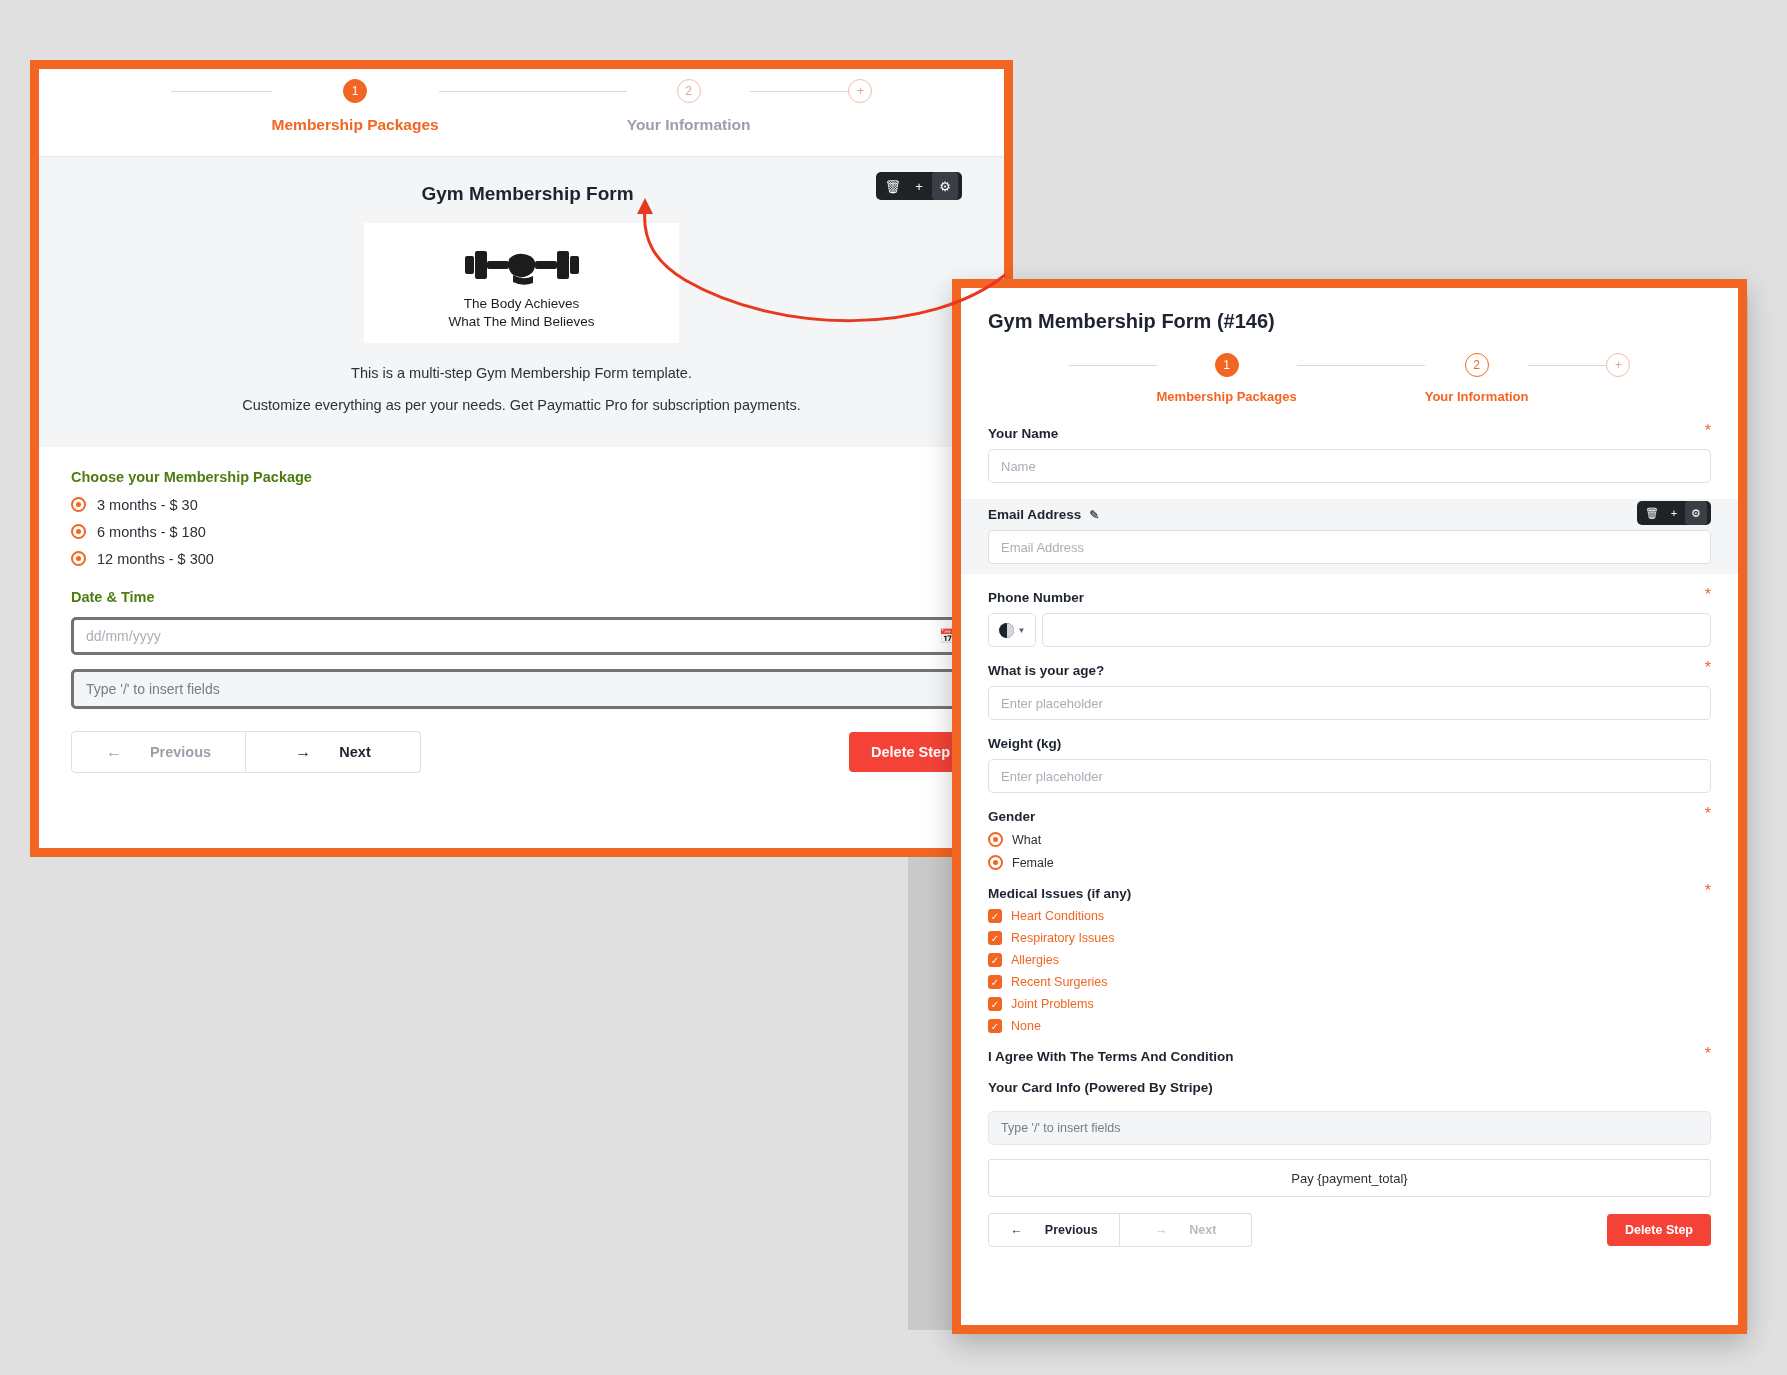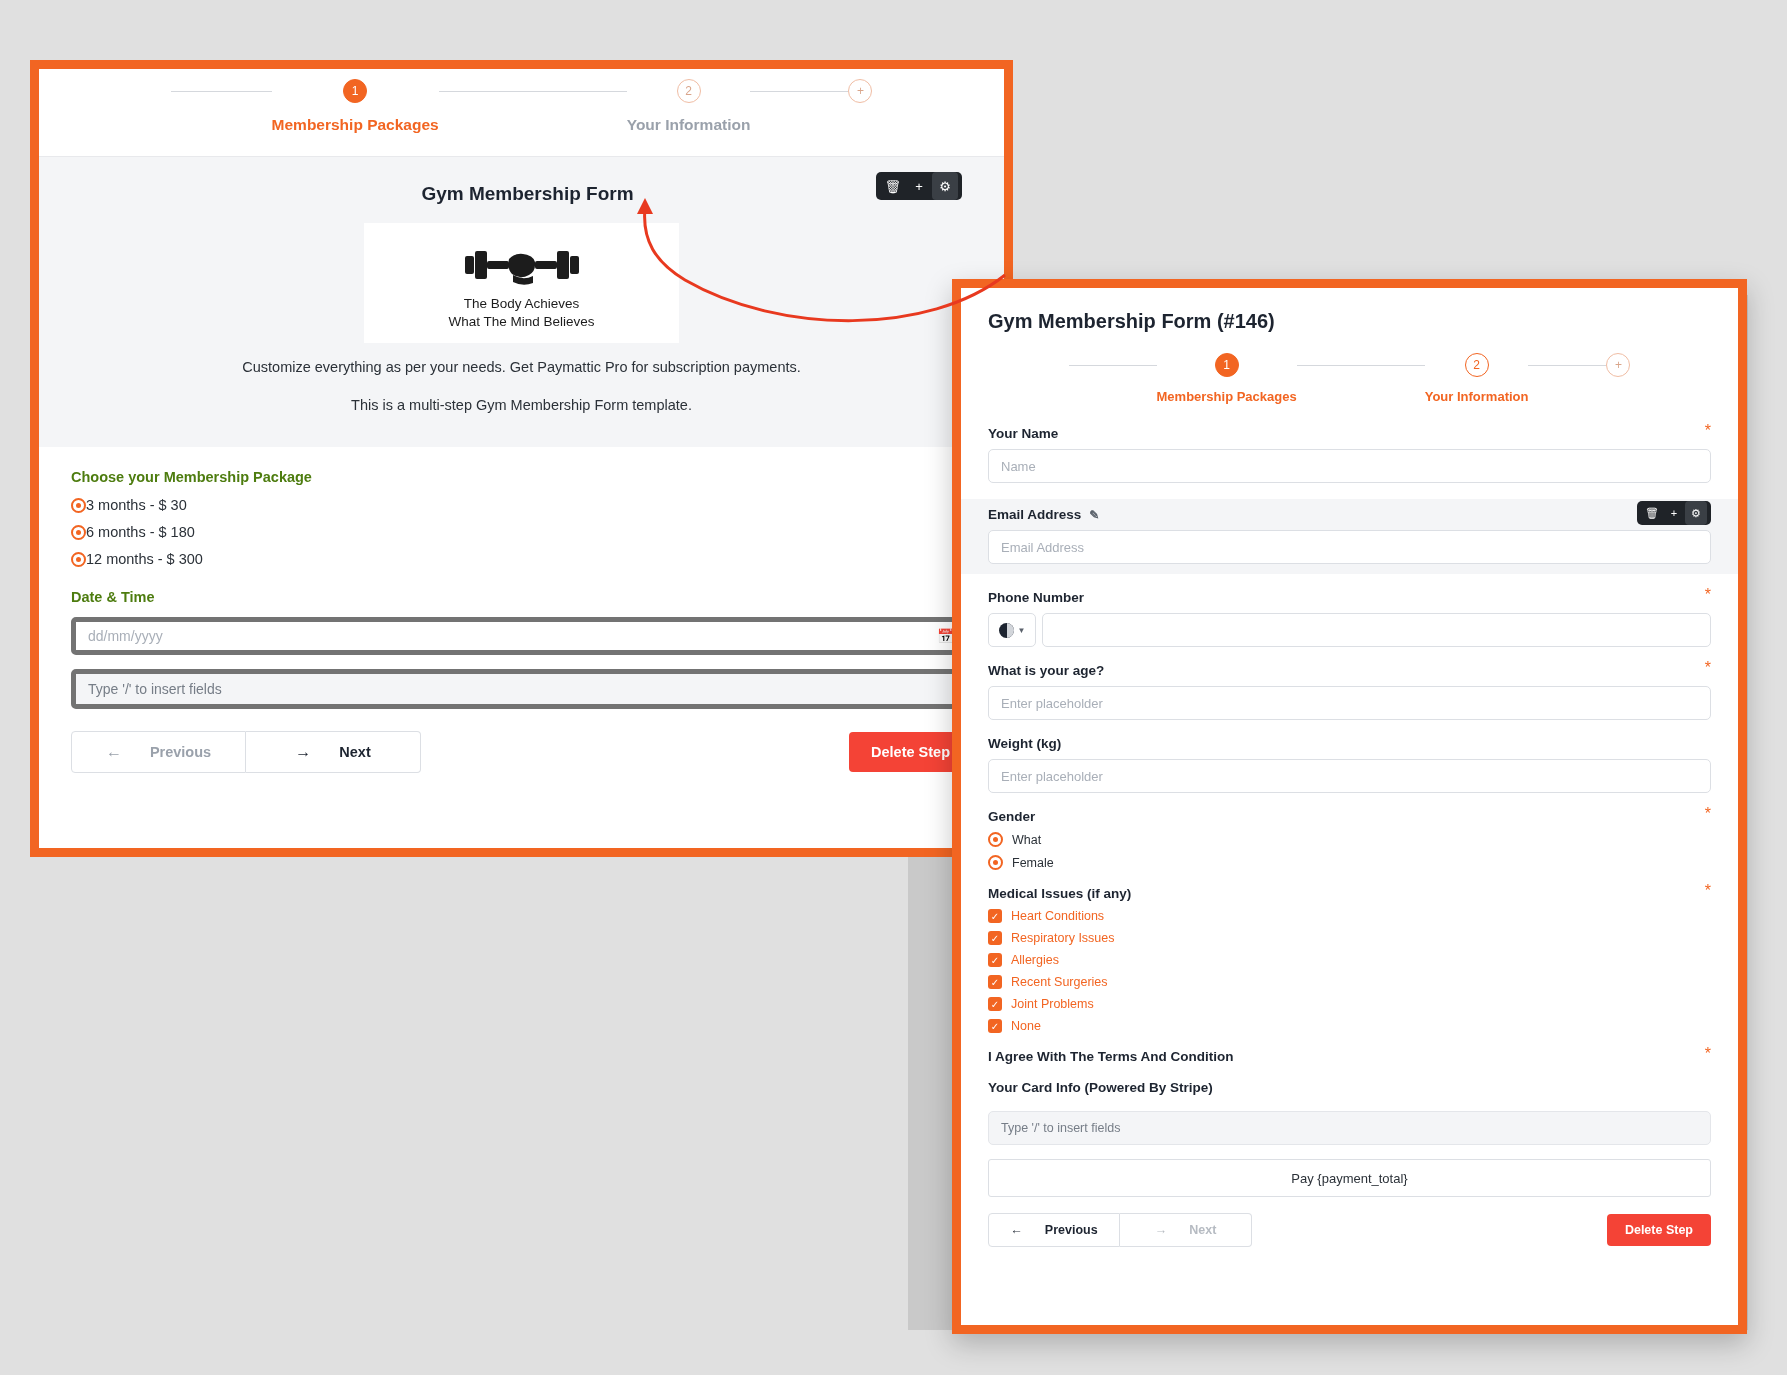--- a/index.html
+++ b/index.html
@@ -178,21 +178,21 @@
     padding: 22px 32px 0 32px;
   }
   .field-label {
     font-size: 14.5px;
     font-weight: bold;
     color: #4d7c0f;
     margin-bottom: 12px;
   }
   .radio-row {
     display: flex;
-    align-items: center;
+    gap: 11px;
     margin-bottom: 11px;
   }
   .radio-dot {
     width: 15px;
     height: 15px;
     border-radius: 50%;
     border: 2px solid #F26522;
     box-sizing: border-box;
     position: relative;
     background: #fff;
@@ -202,21 +202,21 @@
     content: "";
     position: absolute;
     left: 3px; top: 3px;
     width: 5px; height: 5px;
     border-radius: 50%;
     background: #F26522;
   }
   .radio-text { font-size: 14.5px; color: #2b3138; }
 
   .input-box {
-    border: 5px solid #737373;
+    border: 3px solid #737373;
     border-radius: 5px;
     height: 38px;
     display: flex;
     align-items: center;
     padding: 0 12px;
     font-size: 14px;
     color: #a9afb8;
     background: #ffffff;
     box-sizing: border-box;
   }
@@ -466,22 +466,22 @@
         <rect x="94" y="10" width="12" height="28" rx="2" fill="#1c1c1c"></rect>
         <rect x="72" y="20" width="22" height="8" rx="2" fill="#1c1c1c"></rect>
         <path d="M46 18 q6 -6 14 -5 q10 1 12 8 q1 9 -6 13 q-9 5 -17 -1 q-5 -5 -3 -15 z" fill="#1c1c1c"></path>
         <path d="M50 34 q10 6 20 1 l0 7 q-10 4 -20 -1 z" fill="#1c1c1c"></path>
       </svg>
       <div class="slogan">
         <div>The Body Achieves</div>
         <div>What The Mind Believes</div>
       </div>
     </div>
+    <div class="hero-p">This is a multi-step Gym Membership Form template.</div>
     <div class="hero-p second">Customize everything as per your needs. Get Paymattic Pro for subscription payments.</div>
-    <div class="hero-p">This is a multi-step Gym Membership Form template.</div>
   </div>
 
   <div class="body-area">
     <div class="field-label">Choose your Membership Package</div>
 
     <div class="radio-row">
       <span class="radio-dot"></span>
       <span class="radio-text">3 months - $ 30</span>
     </div>
     <div class="radio-row">

